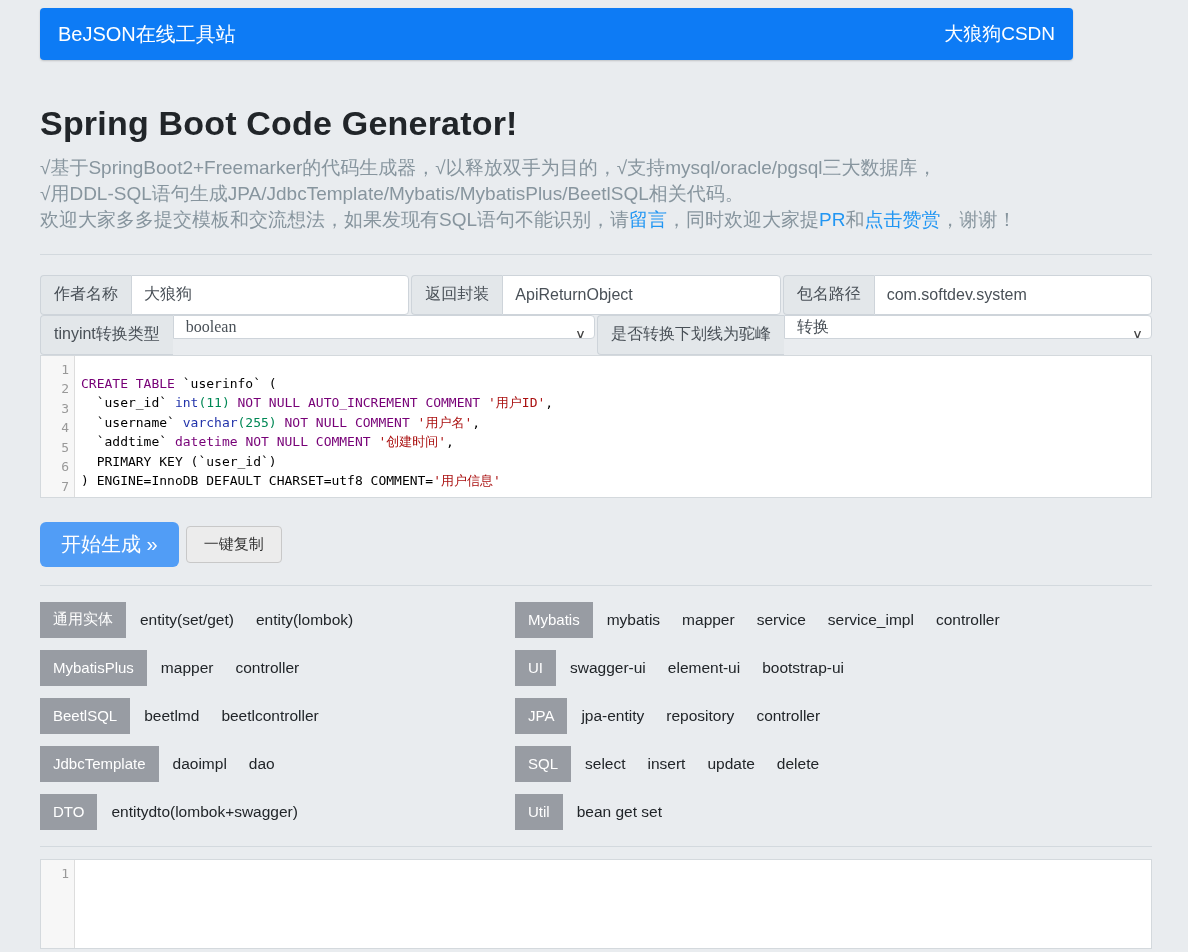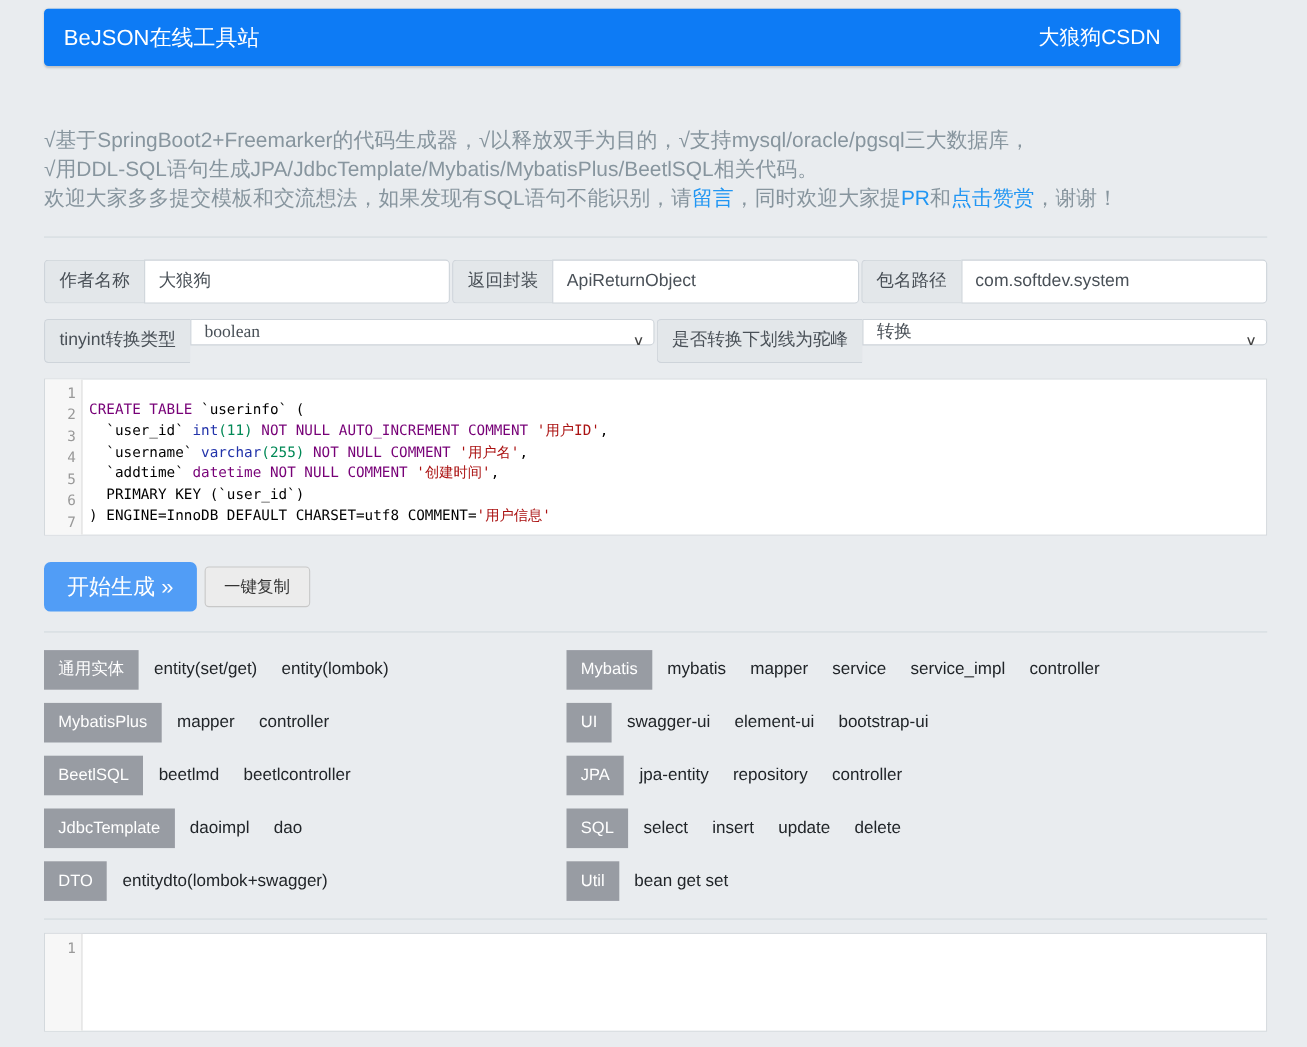--- a/index.html
+++ b/index.html
@@ -25,21 +25,21 @@
   .hero { padding-top:44px; }
   .hero h1 { font-size:34px; font-weight:600; color:#212529; letter-spacing:0.2px; }
   .hero .desc { margin-top:12px; font-size:19px; line-height:1.38; color:#87959e; }
   .hero .desc a { color:#2196f3; text-decoration:none; }
 
   hr.divider { border:none; border-top:1px solid #d3d9de; margin:20px 0; }
   hr.divider2 { border:none; border-top:1px solid #d3d9de; margin:18px 0 16px 0; }
   hr.divider3 { border:none; border-top:1px solid #d3d9de; margin:16px 0 12px 0; }
 
   
-  .form-row { display:flex; gap:2px; margin-bottom:14px; }
+  .form-row { display:flex; gap:2px; }
   .igroup { display:flex; flex:1 1 0; height:40px; }
   .igl {
     display:flex; align-items:center; padding:0 13px; white-space:nowrap;
     background:#e3e7ea; border:1px solid #ced4da; border-right:0;
     border-radius:4px 0 0 4px; color:#495057; font-size:16px;
   }
   .igroup input {
     flex:1 1 auto; min-width:0; height:40px; padding:0 12px;
     border:1px solid #ced4da; border-radius:0 4px 4px 0;
     font-size:16px; color:#495057; background:#fff; outline:none;
@@ -108,20 +108,21 @@
 <body>
 
 <header class="navbar">
   <a class="brand" href="#">BeJSON在线工具站</a>
   <a class="right-link" href="#">大狼狗CSDN</a>
 </header>
 
 <div class="container">
 
   <section class="hero">
+    <h1>Spring Boot Code Generator!</h1>
     <div class="desc">
       <div>√基于SpringBoot2+Freemarker的代码生成器，√以释放双手为目的，√支持mysql/oracle/pgsql三大数据库，</div>
       <div>√用DDL-SQL语句生成JPA/JdbcTemplate/Mybatis/MybatisPlus/BeetlSQL相关代码。</div>
       <div><span>欢迎大家多多提交模板和交流想法，如果发现有SQL语句不能识别，请</span><a href="#">留言</a><span>，同时欢迎大家提</span><a href="#">PR</a><span>和</span><a href="#">点击赞赏</a><span>，谢谢！</span></div>
     </div>
   </section>
 
   <hr class="divider">
 
   <div class="form-row">

